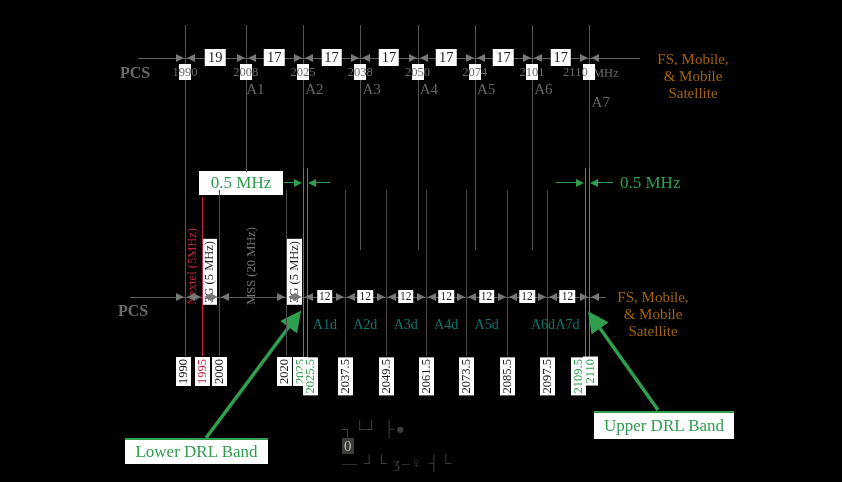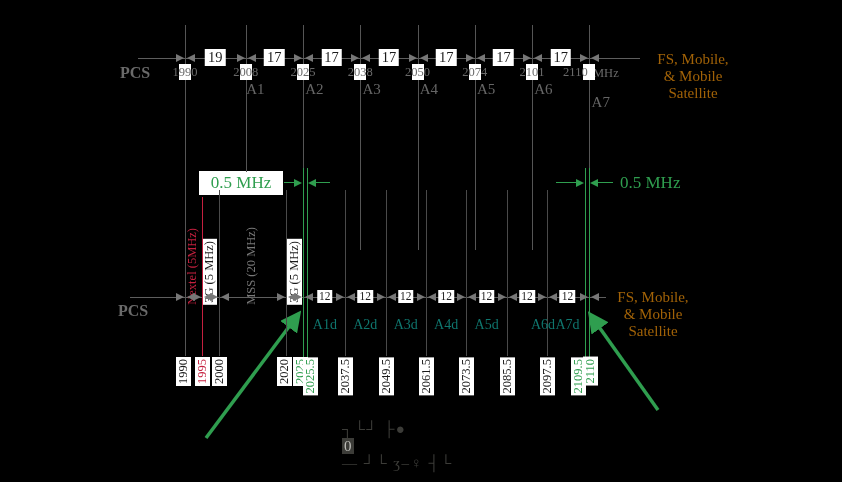--- a/index.html
+++ b/index.html
@@ -67,20 +67,22 @@
   <div class="arr garr-l" style="left:590px;top:179px;"></div>
   <div class="hline" style="left:598px;top:182px;width:15px;background:var(--green);"></div>
   <div class="halfmhz" style="left:620px;top:173px;">0.5 MHz</div>
 
   <div class="caption" style="left:321px;top:404px;">
     <span>┐└┘ ├●</span>
     <span class="capbox">0</span>
     <span>— ┘└ ʒ–♀ ┤└</span>
   </div>
 
+  <div class="callout" style="left:125px;top:438px;width:143px;height:24px;line-height:23px;">Lower DRL Band</div>
+  <div class="callout" style="left:594px;top:411px;width:140px;height:26px;line-height:25px;">Upper DRL Band</div>
 
   <svg class="overlay" width="842" height="482" viewBox="0 0 842 482">
     <defs>
       <marker id="ah" markerWidth="6" markerHeight="6" refX="4" refY="3" orient="auto" markerUnits="strokeWidth">
         <path d="M0,0 L6,3 L0,6 Z" fill="#2f9e4f"></path>
       </marker>
     </defs>
     <line x1="206" y1="438" x2="297" y2="316" stroke="#2f9e4f" stroke-width="3.5" marker-end="url(#ah)"></line>
     <line x1="658" y1="410" x2="592" y2="317" stroke="#2f9e4f" stroke-width="3.5" marker-end="url(#ah)"></line>
   </svg>

